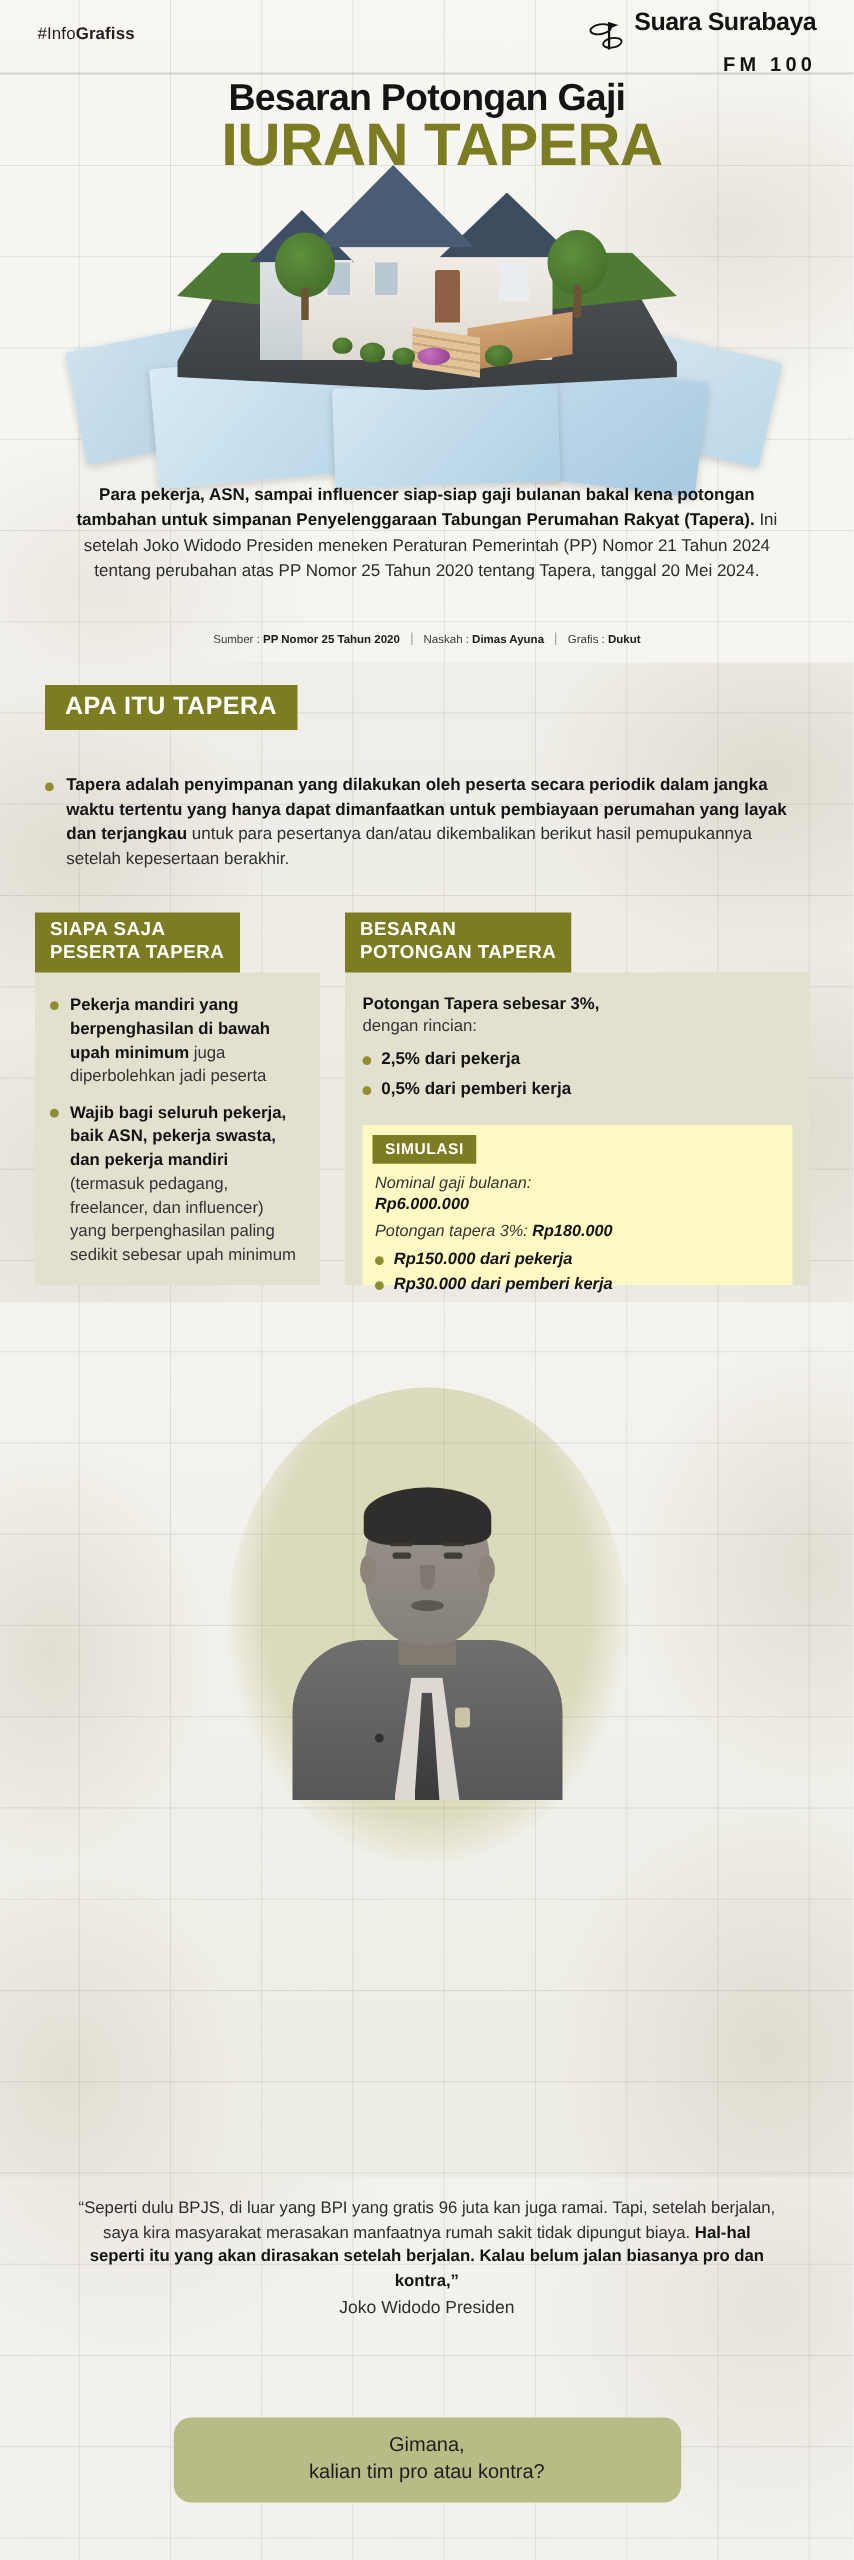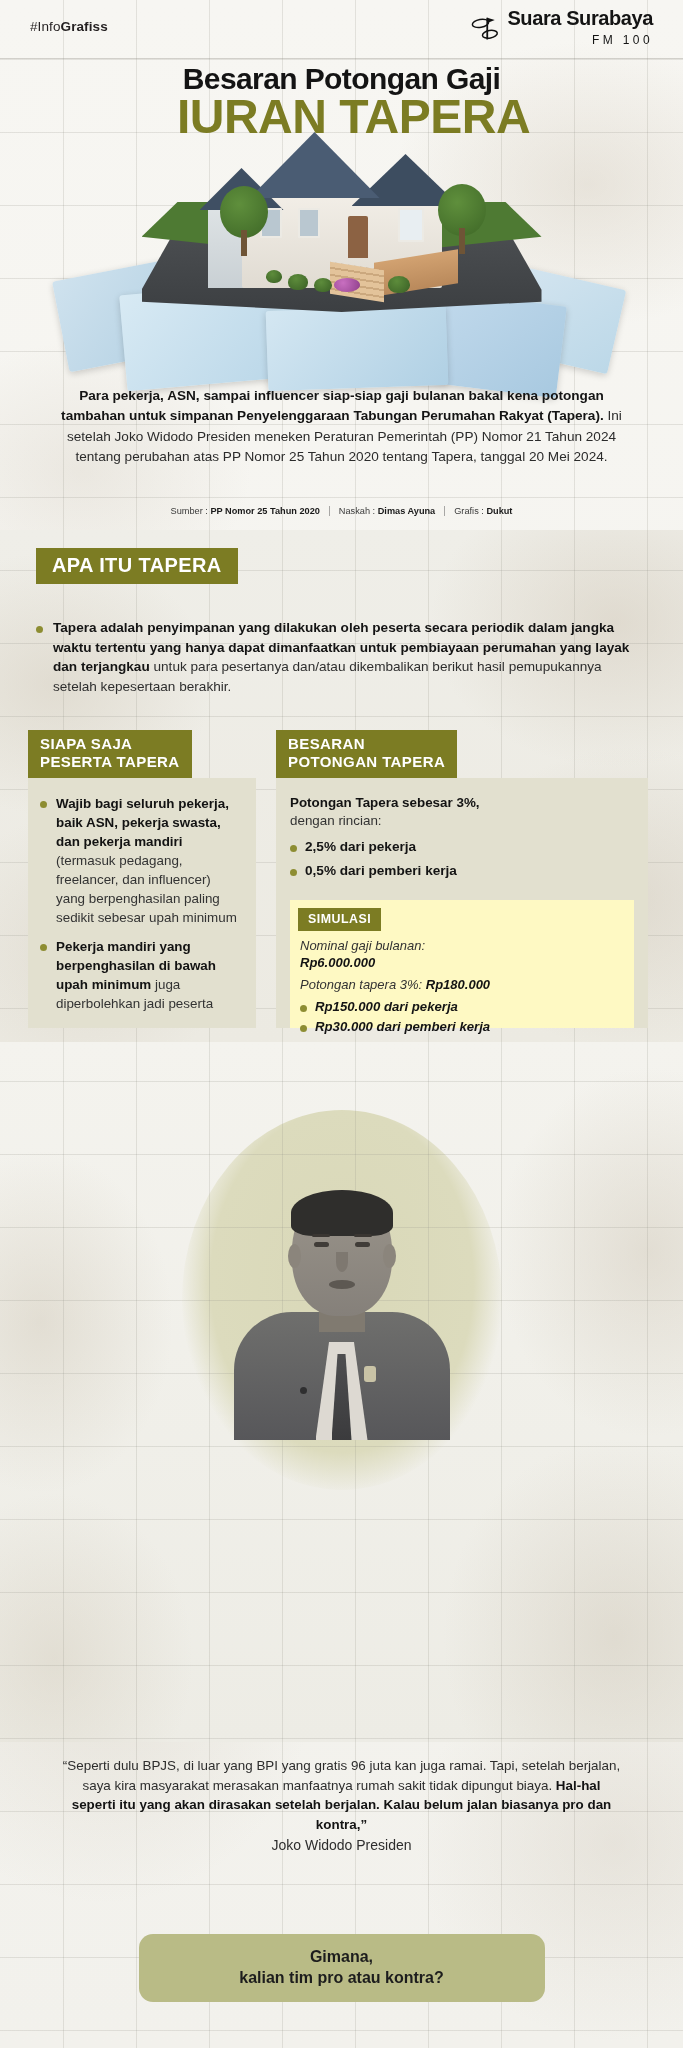--- a/index.html
+++ b/index.html
@@ -56,21 +56,21 @@
   .brand{
     position:absolute; right:30px; top:8px;
     display:flex; align-items:flex-start; gap:7px;
   }
   .brand-logo{width:30px;height:30px;margin-top:6px;}
   .brand-txt{display:flex;flex-direction:column;align-items:flex-end;}
   .brand-name{
     font-size:20px;font-weight:700;color:#141414;letter-spacing:-.4px;line-height:1.05;
   }
   .brand-sub{
-    font-size:12px;font-weight:400;color:#141414;letter-spacing:3.4px;margin-top:4px;
+    font-size:16px;font-weight:700;color:#141414;letter-spacing:3.4px;margin-top:15px;
   }
   .hdr-rule{
     position:absolute; left:0; top:58px; width:683px; height:1px;
     background:rgba(140,138,128,.35); z-index:10;
   }
 
   
   .title-wrap{position:absolute;top:62px;left:0;width:683px;z-index:12;text-align:center;}
   .title-1{
     font-size:30px;font-weight:800;color:#141414;letter-spacing:-.6px;line-height:1.1;
@@ -318,21 +318,21 @@
   .quote .attrib{margin-top:3px;font-size:14px;color:#2d2d2d;}
 
   
   .cta{
     position:absolute;left:50%;top:1934px;transform:translateX(-50%);
     width:406px;height:68px;border-radius:14px;
     background:#b9bb86;z-index:14;
     display:flex;align-items:center;justify-content:center;text-align:center;
   }
   .cta span{
-    font-size:16px;font-weight:700;color:#1d1d1d;line-height:1.3;
+    font-size:16px;font-weight:400;color:#1d1d1d;line-height:1.3;
   }
 </style>
 </head>
 <body>
 
 <div class="page">
 
   <div class="paper"></div>
 
   <div class="header">
@@ -435,27 +435,27 @@
 
   <div class="tag tag-siapa">
     <div>SIAPA SAJA</div>
     <div>PESERTA TAPERA</div>
   </div>
   <div class="card card-left">
     <div class="inner">
       <div class="c-bullet">
         <div class="c-dot"></div>
         <div class="ctxt">
-          <b>Wajib bagi seluruh pekerja, baik ASN, pekerja swasta, dan pekerja mandiri</b><span> (termasuk pedagang, freelancer, dan influencer) yang berpenghasilan paling sedikit sebesar upah minimum</span>
+          <b>Pekerja mandiri yang berpenghasilan di bawah upah minimum</b><span> juga diperbolehkan jadi peserta</span>
         </div>
       </div>
       <div class="c-bullet">
         <div class="c-dot"></div>
         <div class="ctxt">
-          <b>Pekerja mandiri yang berpenghasilan di bawah upah minimum</b><span> juga diperbolehkan jadi peserta</span>
+          <b>Wajib bagi seluruh pekerja, baik ASN, pekerja swasta, dan pekerja mandiri</b><span> (termasuk pedagang, freelancer, dan influencer) yang berpenghasilan paling sedikit sebesar upah minimum</span>
         </div>
       </div>
     </div>
   </div>
 
   <div class="tag tag-besaran">
     <div>BESARAN</div>
     <div>POTONGAN TAPERA</div>
   </div>
   <div class="card card-right">

